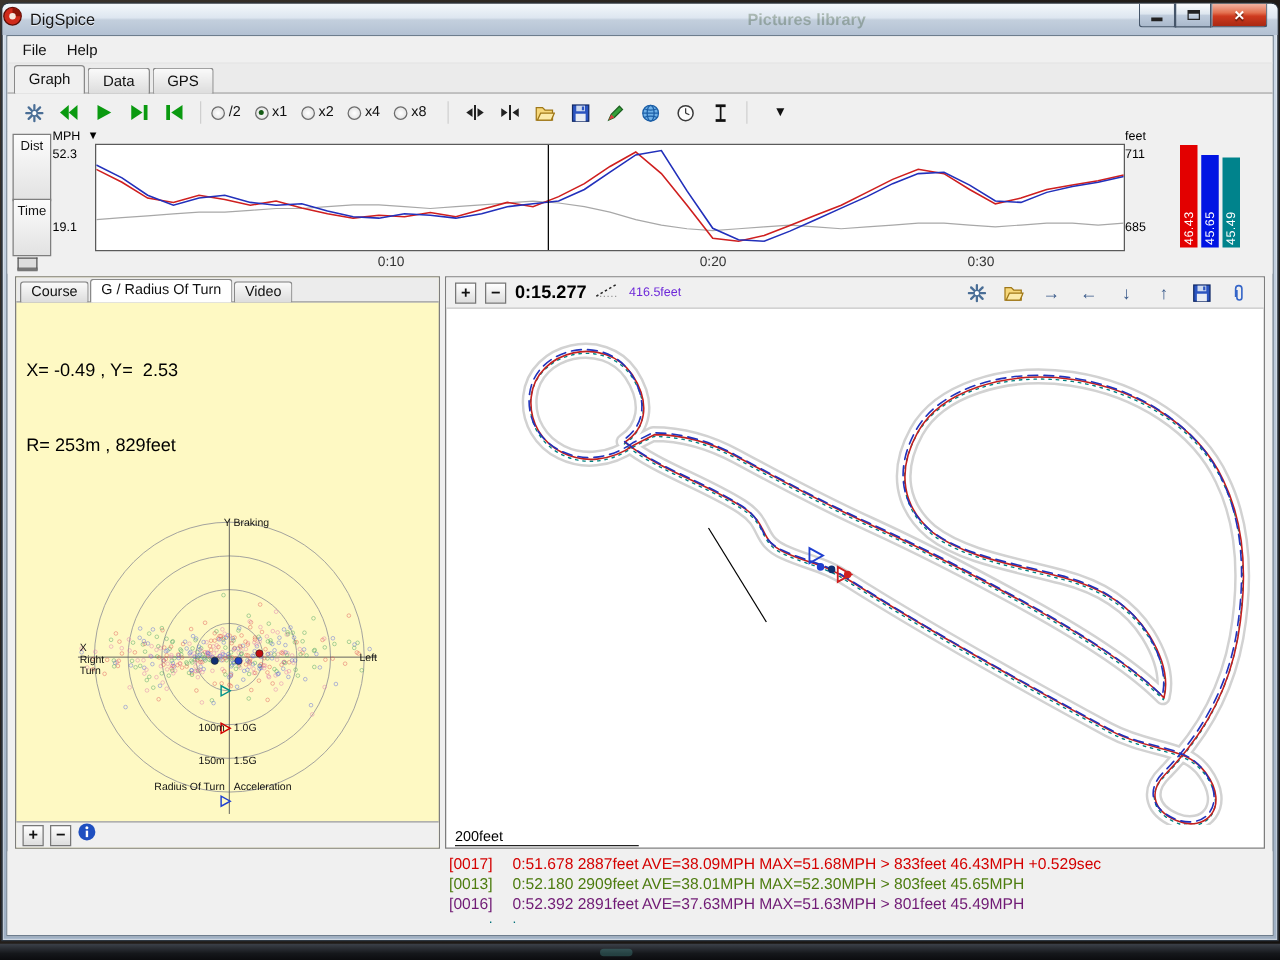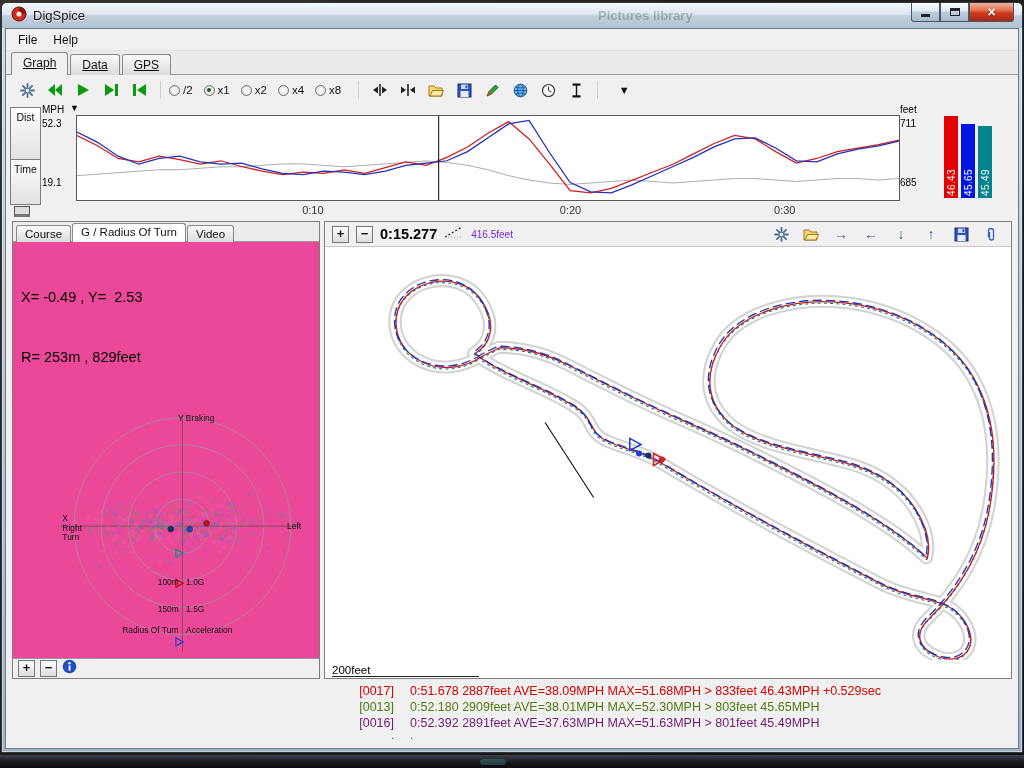--- a/index.html
+++ b/index.html
@@ -2,37 +2,37 @@
 <html><head>
 <meta charset="utf-8">
 <style>
 *{margin:0;padding:0;box-sizing:border-box;font-family:"Liberation Sans",sans-serif;}
 html,body{width:1024px;height:768px;overflow:hidden;}
 body{background:linear-gradient(135deg,#3a332c,#241f1b 40%,#14110e);position:relative;}
 
 .window{position:absolute;left:1px;top:2px;width:1022px;height:751px;
   background:linear-gradient(#cfdbe9,#9fb0c4);border:1px solid #2c3640;
   border-radius:6px 6px 0 0;box-shadow:inset 0 0 0 1px rgba(255,255,255,.45);}
-.titlebar{position:relative;height:25px;display:flex;align-items:center;gap:6px;padding-left:9px;
+.titlebar{position:relative;height:25px;display:flex;align-items:center;gap:6px;
   background:linear-gradient(#f4f8fb,#dde6f0 45%,#c3cfdd 52%,#b3c1d3);border-radius:5px 5px 0 0;}
 .titlebar .title{font-size:13px;color:#151515;text-shadow:0 1px 0 rgba(255,255,255,.7);}
 .ghost{position:absolute;left:596px;top:5px;font-size:13px;font-weight:bold;color:#1c3a10;opacity:.28;filter:blur(.6px);}
 .winbtns{position:absolute;right:8px;top:0;display:flex;}
 .winbtn{width:29px;height:19px;border:1px solid #46566a;border-top:none;display:flex;align-items:center;justify-content:center;
   background:linear-gradient(#fdfdfd,#dde6ef 45%,#bfccdc 52%,#aab9cc);}
 .winbtn.min{border-radius:0 0 0 3px;}
 .winbtn.close{width:45px;border-radius:0 0 3px 0;color:#fff;font-size:14px;font-weight:bold;
   background:linear-gradient(#f2b5a4,#e3704f 40%,#ce3a1f 55%,#a92812);text-shadow:0 1px 1px rgba(0,0,0,.5);}
 .minbar{width:9px;height:3px;background:#222;margin-top:6px;}
 .maxbox{width:10px;height:8px;border:1.5px solid #222;border-top-width:3px;}
 .client{position:absolute;left:3px;right:3px;top:25px;bottom:3px;background:#f0f0f0;border:1px solid #6d7d8d;display:flex;flex-direction:column;}
 
 .menubar{height:22px;background:#f0f0f0;border-bottom:1px solid #e2e2e2;display:flex;align-items:center;padding-left:4px;}
 .menu-item{font-size:12px;padding:2px 8px;color:#111;}
-.tabstrip{height:24px;background:#ebebeb;border-bottom:1px solid #9a9a9a;padding-left:5px;display:flex;align-items:flex-end;text-decoration:underline;}
+.tabstrip{height:24px;background:#ebebeb;border-bottom:1px solid #9a9a9a;padding-left:5px;display:flex;align-items:flex-end;}
 .wtab{font-size:12px;padding:3px 11px 3px;border:1px solid #898989;border-bottom:none;border-radius:3px 3px 0 0;
   background:linear-gradient(#fafafa,#dcdcdc);margin-right:2px;position:relative;top:1px;color:#111;}
 .wtab.active{background:#f0f0f0;padding-bottom:5px;top:1px;z-index:2;}
 .toolbar{height:30px;display:flex;align-items:center;padding-left:8px;gap:2px;background:#f0f0f0;}
 .tbtn{width:26px;height:23px;display:inline-flex;align-items:center;justify-content:center;}
 .tsep{width:1px;height:18px;background:#cfcfcf;margin:0 6px;}
 .radio-group{display:inline-flex;align-items:center;gap:2px;}
 .radio-opt{display:inline-flex;align-items:center;gap:3px;margin-right:9px;}
 .radio{width:11px;height:11px;border-radius:50%;border:1px solid #6c6c6c;background:radial-gradient(#ffffff,#dcdcdc);position:relative;}
 .radio.sel::after{content:"";position:absolute;left:2.5px;top:2.5px;width:4px;height:4px;border-radius:50%;background:#145a14;}
@@ -45,21 +45,21 @@
 .side-icon{position:absolute;left:8px;top:101px;width:16px;height:11px;border:1px solid #555;background:#ddd;border-bottom:3px solid #777;}
 .ylbl{position:absolute;font-size:10px;color:#000;}
 .chart-box{position:absolute;left:70px;right:118px;top:10px;height:86px;background:#fff;border:1px solid #5a5a5a;}
 #speedChart{position:absolute;left:0;top:0;width:100%;height:100%;}
 .tick{position:absolute;bottom:-16px;transform:translateX(-50%);font-size:11px;color:#333;}
 .legend{position:absolute;right:26px;top:9px;height:84px;display:flex;align-items:flex-end;gap:3px;}
 .leg-bar{width:14px;position:relative;}
 .leg-val{position:absolute;bottom:2px;left:1.5px;writing-mode:vertical-rl;transform:rotate(180deg);font-size:10px;color:#fff;letter-spacing:.4px;}
 
 .main{height:462px;display:flex;gap:4px;padding:2px 6px;}
-.left-panel{width:308px;background:#ec4899;border:1px solid #7e7e7e;display:flex;flex-direction:column;}
+.left-panel{width:340px;background:#fef9c3;border:1px solid #7e7e7e;display:flex;flex-direction:column;}
 .ptabs{height:22px;background:#ececec;border-bottom:1px solid #9a9a9a;display:flex;align-items:flex-end;padding-left:3px;}
 .ptab{font-size:11.5px;padding:2px 8px;border:1px solid #898989;border-bottom:none;border-radius:3px 3px 0 0;
   background:linear-gradient(#fafafa,#dcdcdc);margin-right:1px;position:relative;top:1px;color:#111;}
 .ptab.active{background:#fff;padding-bottom:4px;}
 .readout{font-size:14.5px;line-height:20px;padding:5px 8px 2px;color:#000;white-space:pre;}
 #gCircle{display:block;margin:0 auto;}
 .panel-footer{margin-top:auto;height:23px;border-top:1px solid #9a9a9a;background:#f0f0f0;display:flex;align-items:center;gap:5px;padding:0 5px;}
 .sqbtn{width:17px;height:17px;border:1px solid #777;background:linear-gradient(#fff,#ddd);font-size:13px;line-height:14px;text-align:center;font-weight:bold;color:#111;}
 .map-panel{flex:1;background:#fff;border:1px solid #7e7e7e;display:flex;flex-direction:column;}
 .map-toolbar{height:25px;background:#f0f0f0;border-bottom:1px solid #c8c8c8;display:flex;align-items:center;gap:7px;padding:0 7px;}

